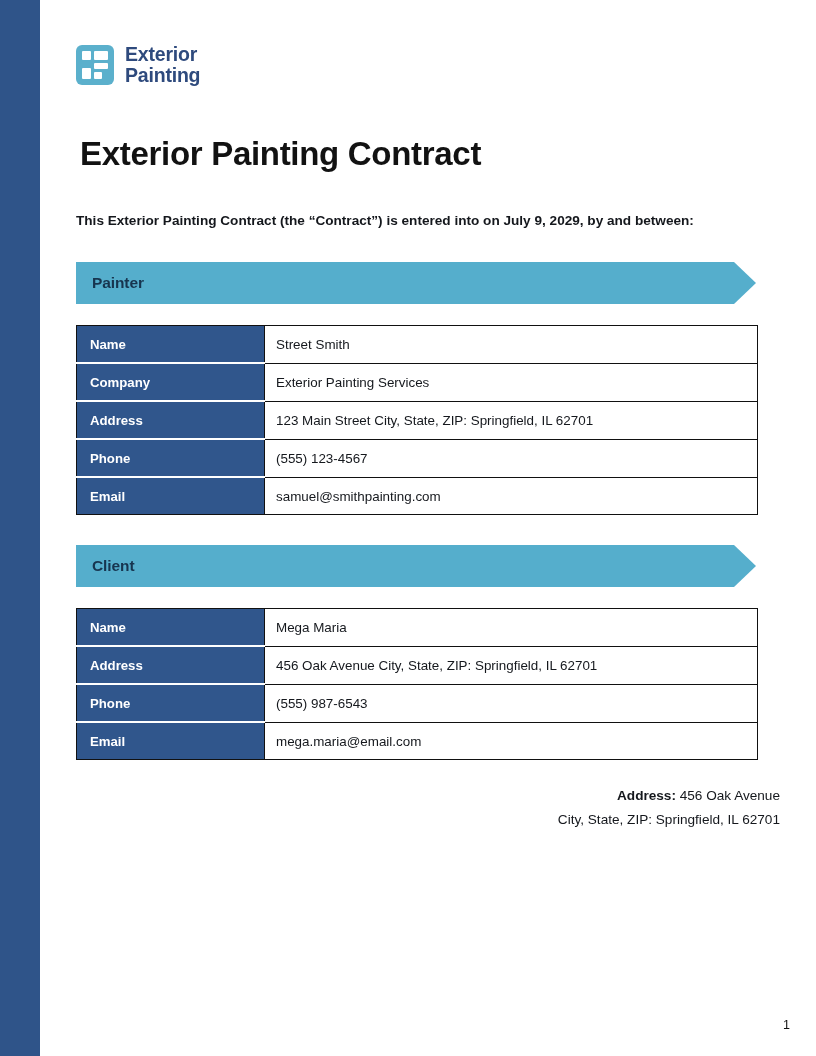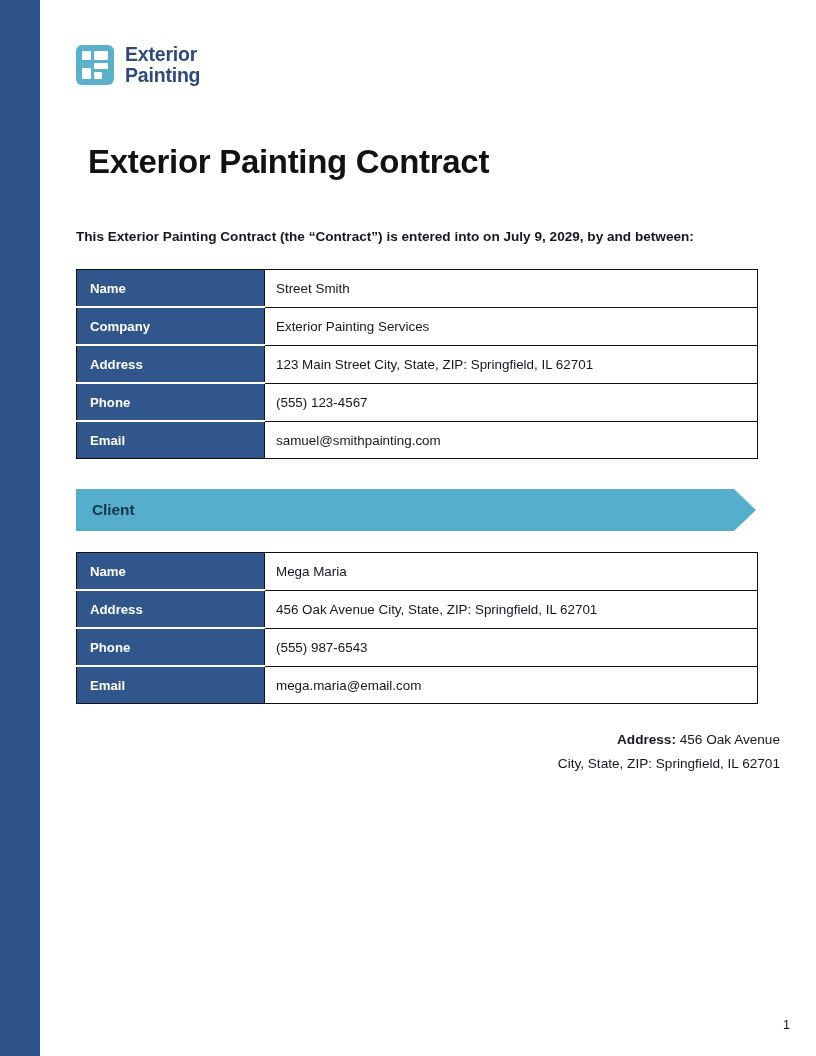--- a/index.html
+++ b/index.html
@@ -66,21 +66,21 @@
   .logo-text {
     font-size: 19.5px;
     font-weight: bold;
     line-height: 1.08;
     color: #2E4A7D;
     letter-spacing: -0.2px;
   }
 
   
   .doc-title {
-    margin: 12px;
+    margin: 4px;
     padding-top: 45px;
     font-size: 33px;
     font-weight: bold;
     color: #121212;
     letter-spacing: -0.3px;
     line-height: 1.15;
   }
 
   
   .intro {
@@ -200,20 +200,25 @@
     <div class="logo-text">
       <div>Exterior</div>
       <div>Painting</div>
     </div>
   </div>
 
   <h1 class="doc-title">Exterior Painting Contract</h1>
 
   <p class="intro">This Exterior Painting Contract (the “Contract”) is entered into on July 9, 2029, by and between:</p>
 
+  <div class="banner">
+    <div class="body"></div>
+    <div class="tip"></div>
+    <div class="label">Painter</div>
+  </div>
 
   <table class="info-table">
     <tbody>
       <tr>
         <td class="k">Name</td>
         <td class="v">Street Smith</td>
       </tr>
       <tr>
         <td class="k">Company</td>
         <td class="v">Exterior Painting Services</td>

